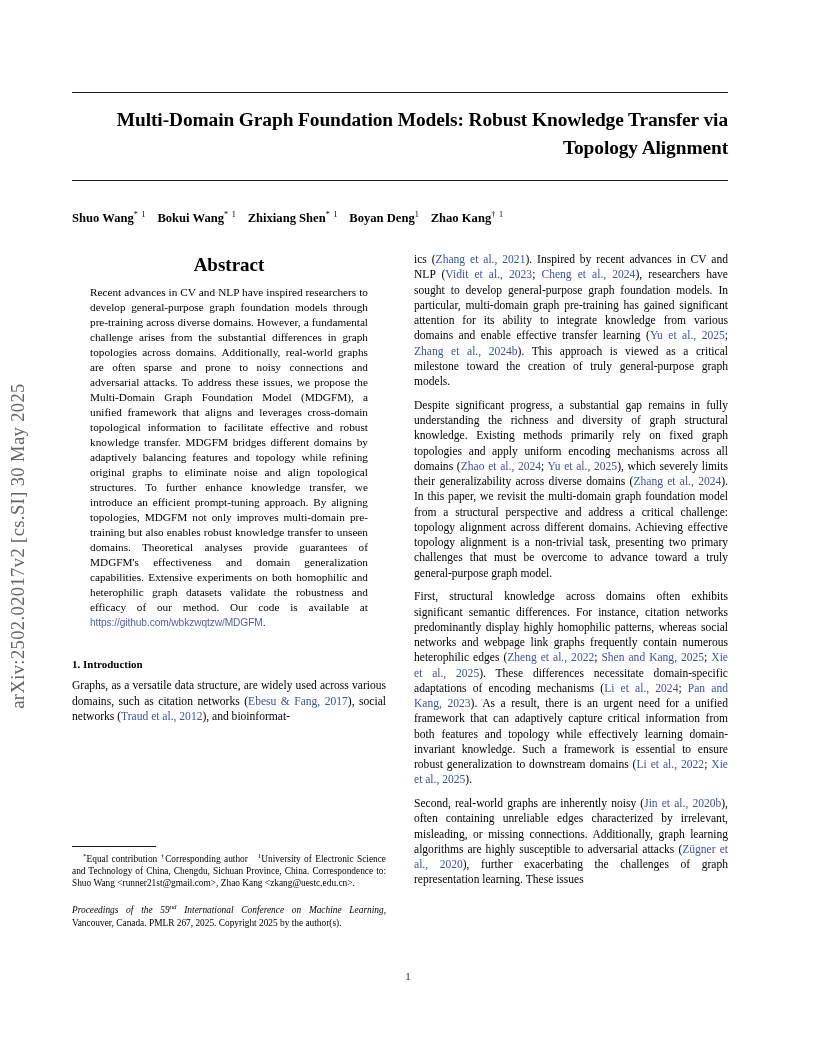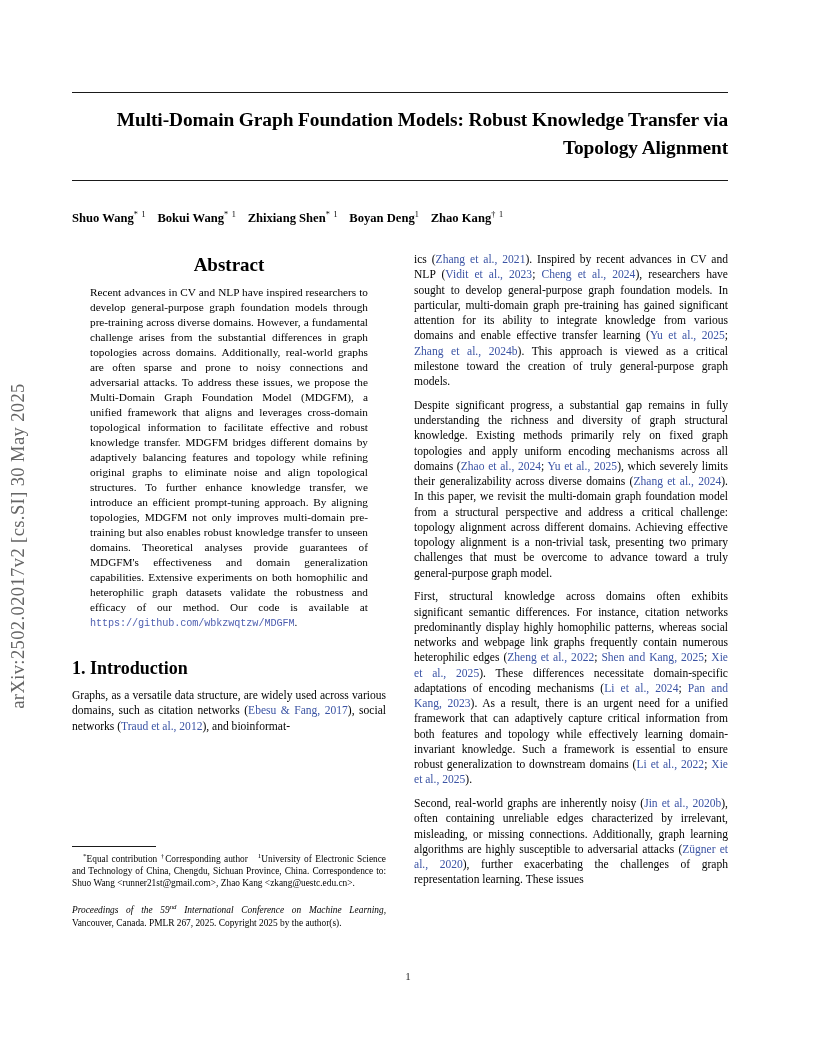--- a/index.html
+++ b/index.html
@@ -118,36 +118,36 @@
   #abstract-body {
     margin: 0;
     padding: 0 18px;
     font-size: 11.25px;
     line-height: 1.332;
     text-align: justify;
   }
 
   
   .section-heading {
-    font-size: 18px;
+    font-size: 11px;
     font-weight: bold;
     margin: 0 0 7px 0;
   }
   #intro-heading { margin-top: 27px; }
 
   p.para {
     margin: 0 0 8.5px 0;
     text-align: justify;
   }
   p.para:last-child { margin-bottom: 0; }
 
   .cite { color: #3a53a4; }
   .url {
     color: #4e5fb0;
-    font-family: Liberation Mono, monospace;
+    font-family: Liberation Sans, sans-serif;
     font-size: 10.2px;
     letter-spacing: -0.1px;
   }
 
   
   #footnote-block {
     position: absolute;
     left: 72px;
     top: 846px;
     width: 314px;

